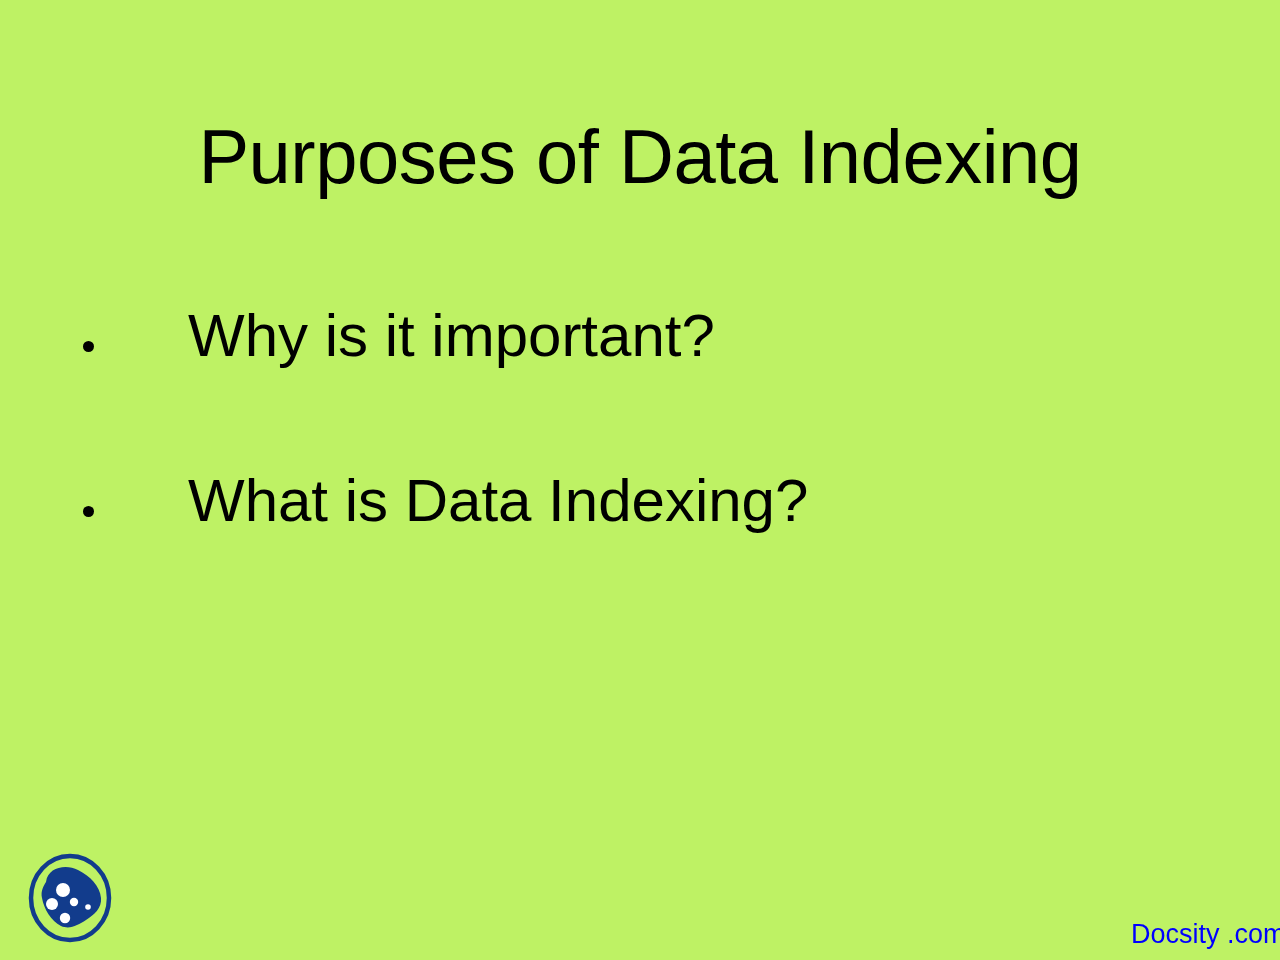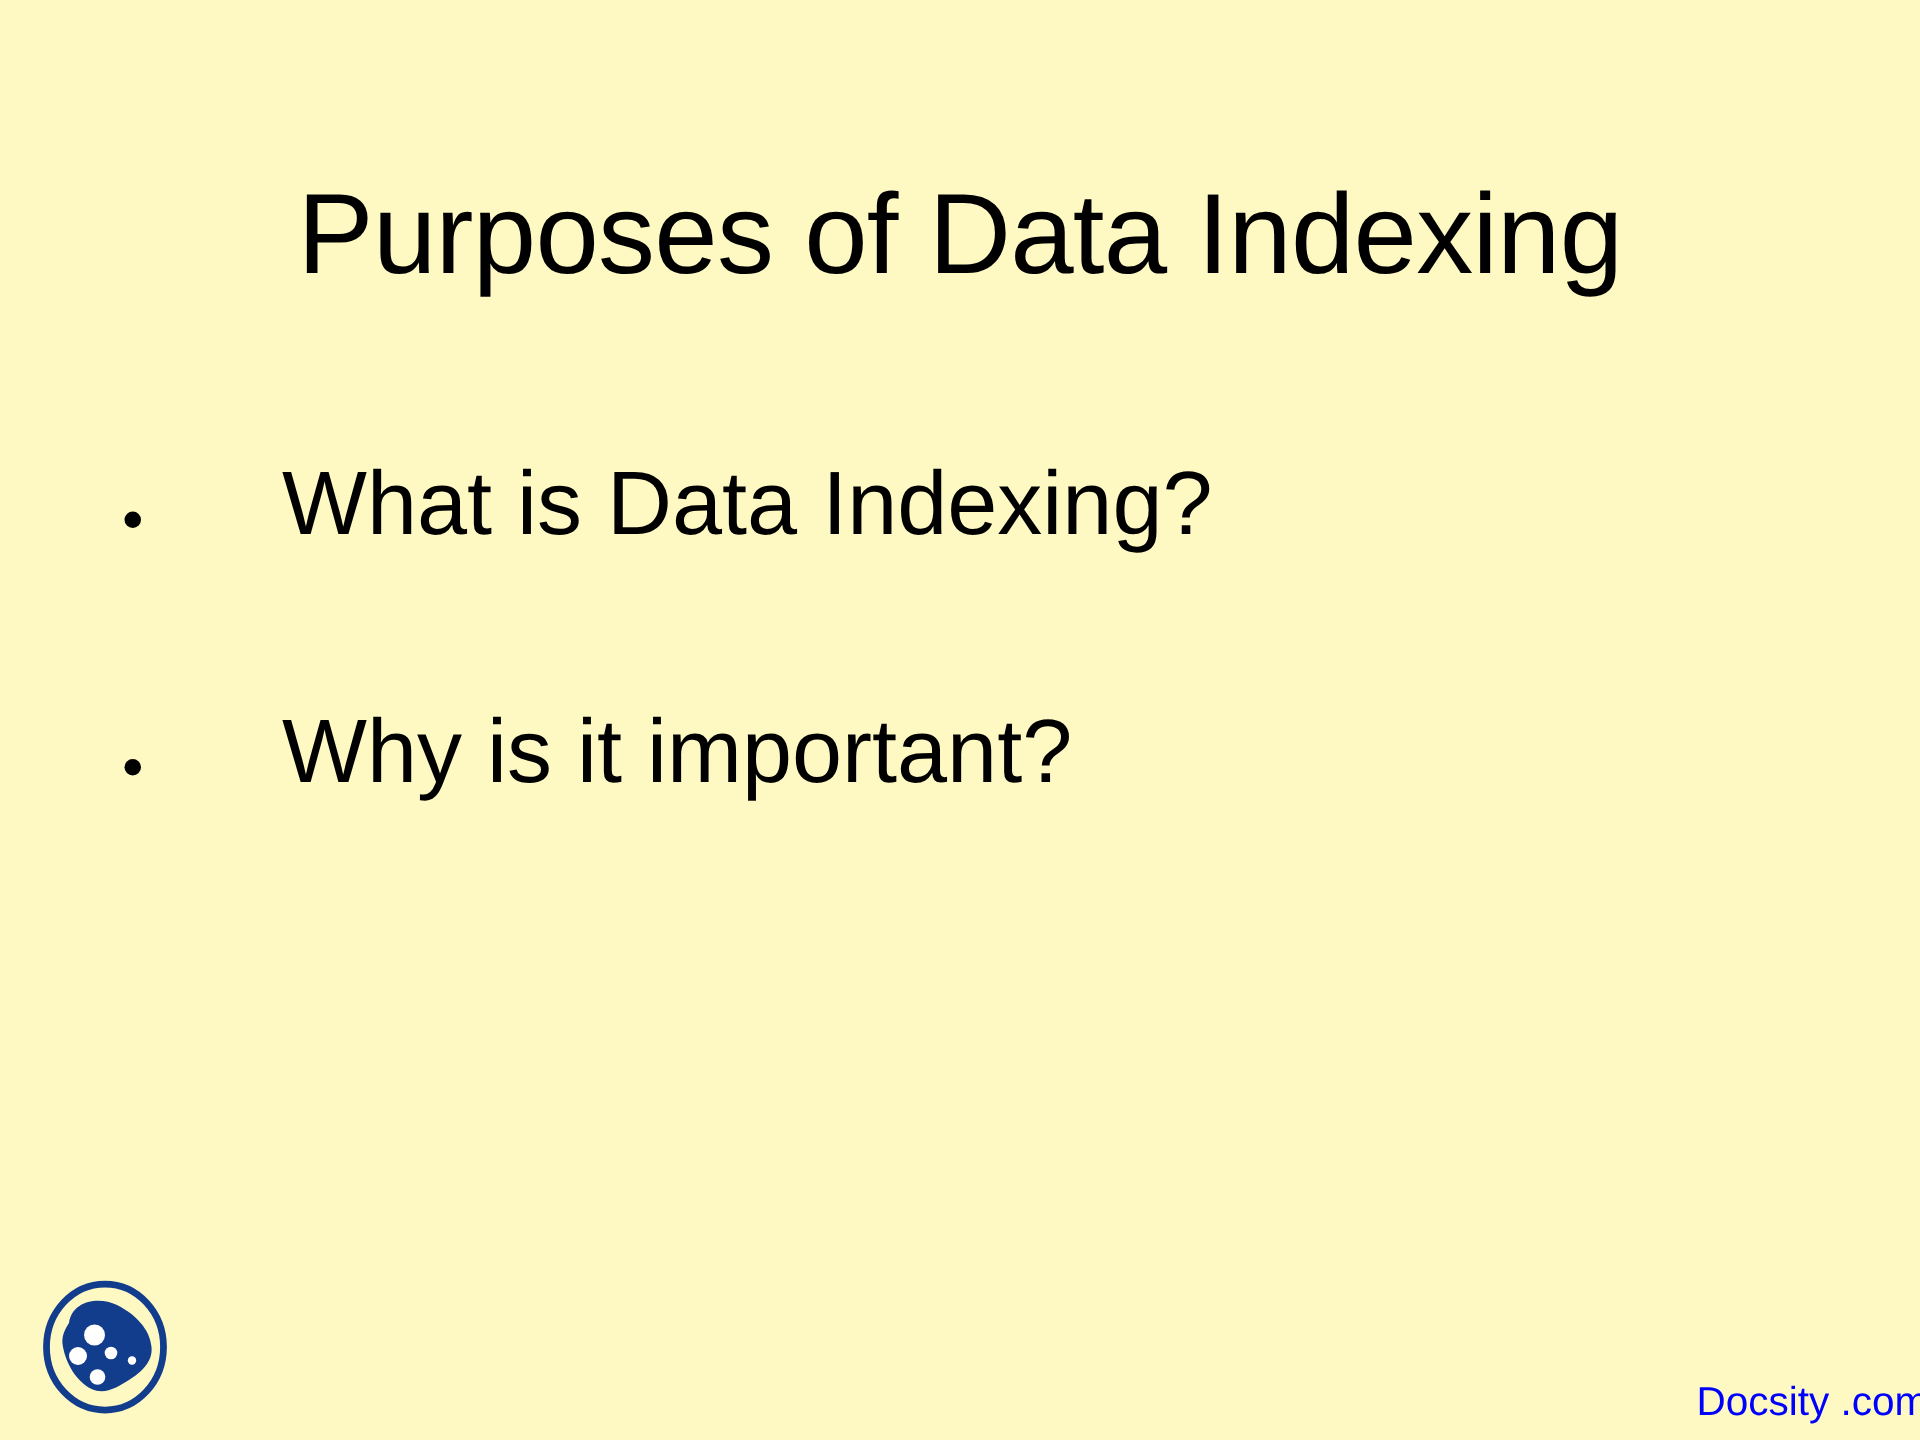--- a/index.html
+++ b/index.html
@@ -7,21 +7,21 @@
     padding: 0;
     background: #ffffff;
   }
   body {
     font-family: "Liberation Sans", sans-serif;
   }
   .slide {
     position: relative;
     width: 1280px;
     height: 960px;
-    background: #fef9c3;
+    background: #bef264;
     overflow: hidden;
   }
 
   
   .slide-title {
     position: absolute;
     left: 0;
     top: 68px;
     width: 1280px;
     text-align: center;
@@ -98,26 +98,26 @@
 <body>
 
 <div class="slide">
 
   <h1 class="slide-title">Purposes of Data Indexing</h1>
 
   <ul class="bullet-list">
 
     <li class="bullet-item">
       <span class="bullet-marker"></span>
-      <span class="bullet-text">What is Data Indexing?</span>
+      <span class="bullet-text">Why is it important?</span>
     </li>
 
     <li class="bullet-item">
       <span class="bullet-marker"></span>
-      <span class="bullet-text">Why is it important?</span>
+      <span class="bullet-text">What is Data Indexing?</span>
     </li>
 
   </ul>
 
   <div class="logo-mark">
     <svg width="86" height="92" viewBox="0 0 86 92" xmlns="http://www.w3.org/2000/svg">
 
       <ellipse cx="42" cy="46" rx="39" ry="42" fill="none" stroke="#123c8c" stroke-width="4.5"></ellipse>
 
       <path d="M18 30

